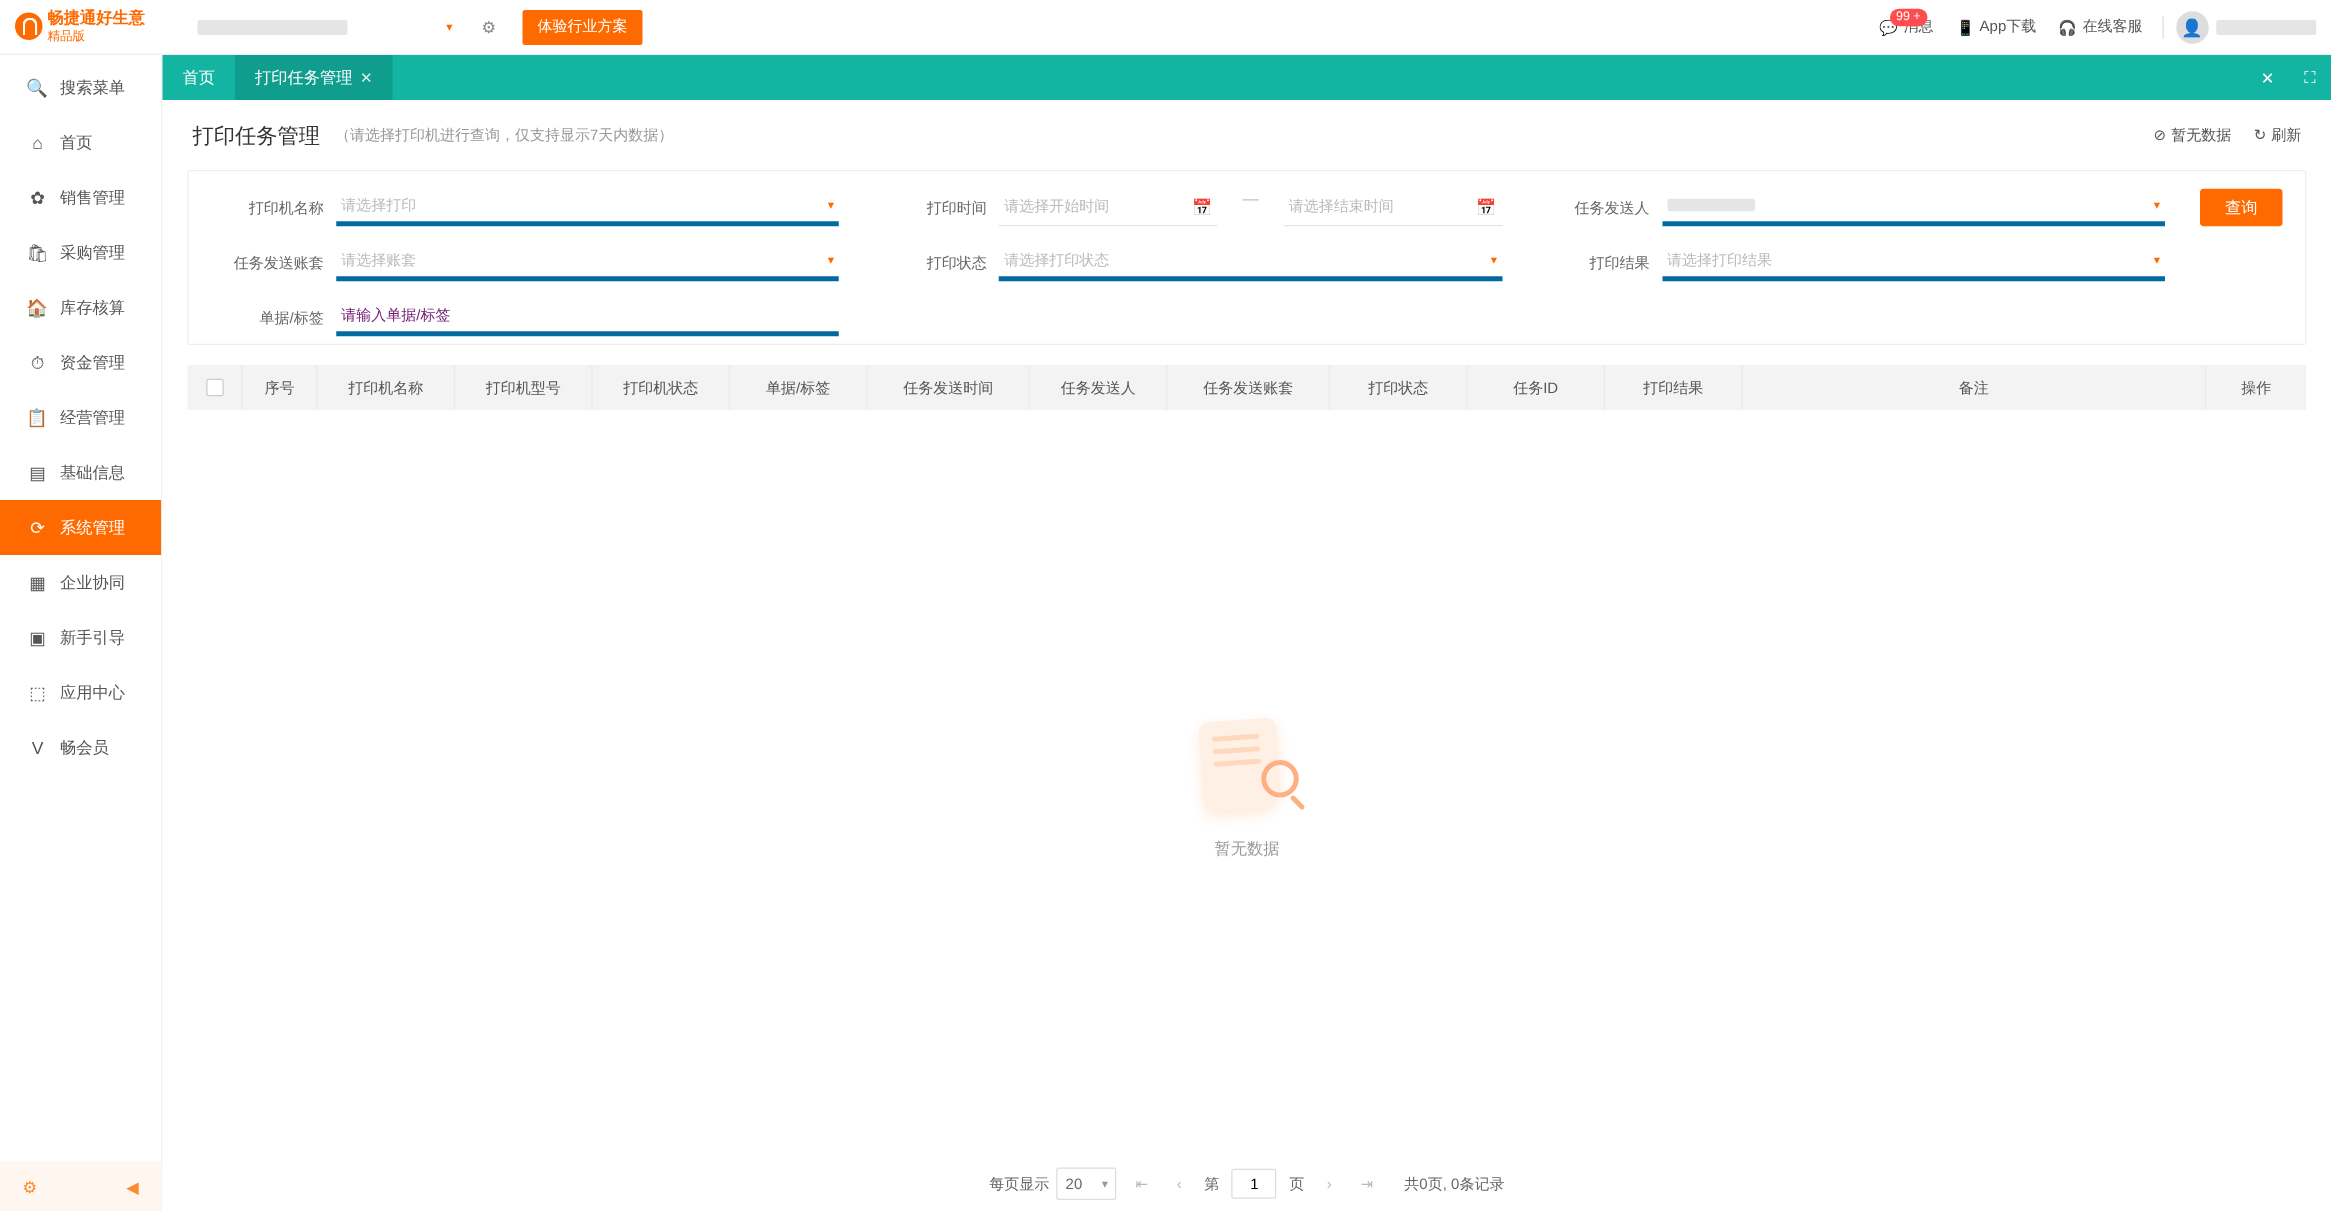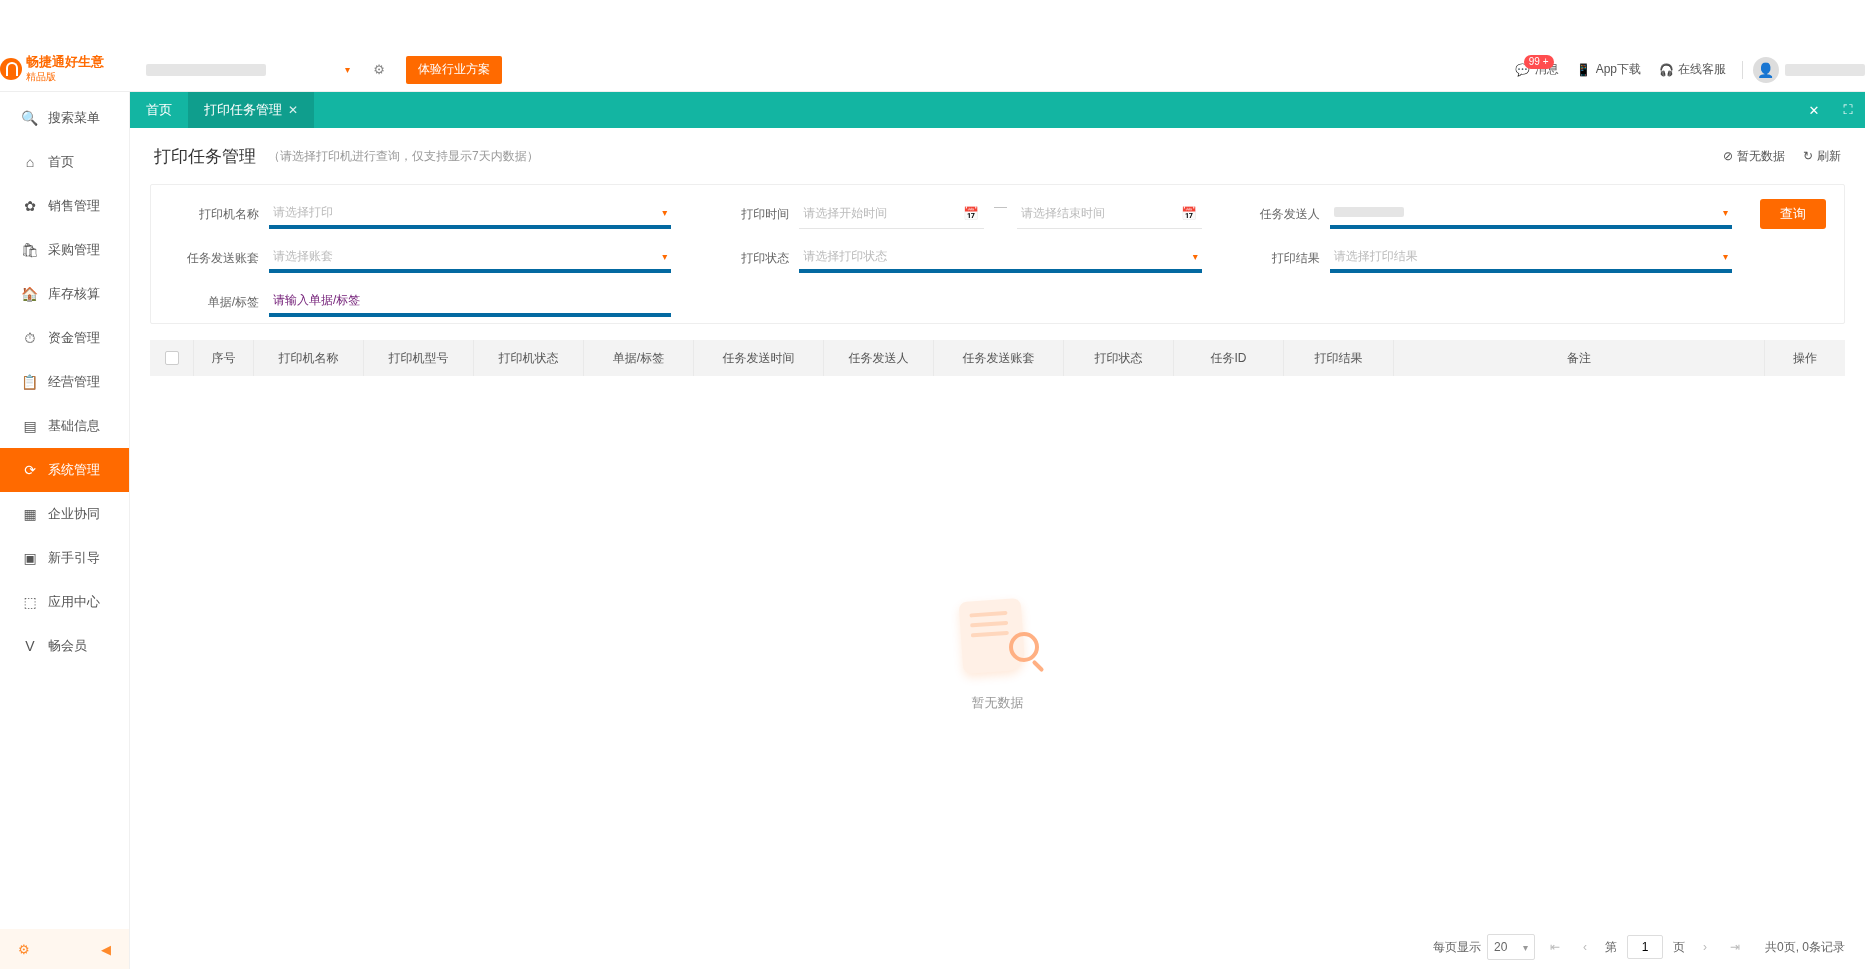--- a/index.html
+++ b/index.html
@@ -1,20 +1,20 @@
 <!DOCTYPE html>
 <html><head>
 <meta charset="utf-8">
 <style>
 * { margin: 0; padding: 0; box-sizing: border-box; }
 body { font-family: "Microsoft YaHei", -apple-system, sans-serif; font-size: 13px; color: #333; background: #fff; overflow: hidden; }
 .app { display: flex; flex-direction: column; height: 969px; width: 1865px; }
 
 
-.topbar { height: 44px; display: flex; align-items: center; padding: 0 0; border-bottom: 1px solid #eee; margin-top: 48px; }
+.topbar { height: 44px; display: flex; align-items: center; padding: 0 12px; border-bottom: 1px solid #eee; }
 .logo-box { width: 118px; display: flex; align-items: center; gap: 4px; }
 .logo-icon { width: 22px; height: 22px; border-radius: 50%; background: #ff6a00; position: relative; }
 .logo-icon::after { content: ""; position: absolute; left: 6px; top: 4px; width: 8px; height: 12px; border: 2px solid #fff; border-radius: 6px 6px 0 0; border-bottom: none; }
 .logo-text { color: #ff6a00; font-weight: 600; font-size: 13px; line-height: 1.1; }
 .logo-sub { color: #ff6a00; font-size: 10px; }
 .org-select { margin-left: 20px; width: 220px; height: 30px; display: flex; align-items: center; justify-content: space-between; padding: 0 8px; color: #999; cursor: pointer; }
 .org-select .chev { color: #ff6a00; font-size: 10px; }
 .gear-btn { margin-left: 6px; width: 30px; height: 30px; display: flex; align-items: center; justify-content: center; color: #888; cursor: pointer; }
 .industry-btn { margin-left: 12px; height: 28px; padding: 0 12px; background: #ff6a00; color: #fff; border: none; border-radius: 2px; font-size: 12px; cursor: pointer; }
 .topbar-spacer { flex: 1; }
@@ -51,21 +51,21 @@
 .page-sub { margin-left: 12px; color: #999; font-size: 12px; }
 .page-head-spacer { flex: 1; }
 .head-action { display: flex; align-items: center; gap: 4px; margin-left: 18px; color: #555; cursor: pointer; font-size: 12px; }
 
 
 .filter-card { margin: 0 20px; border: 1px solid #eee; border-radius: 2px; padding: 14px 18px 6px; display: grid; grid-template-columns: repeat(3,1fr) auto; column-gap: 28px; row-gap: 14px; align-items: center; }
 .field { display: flex; align-items: center; }
 .flabel { width: 90px; text-align: right; color: #666; font-size: 12px; margin-right: 10px; }
 .finput { flex: 1; height: 30px; border-bottom: 4px solid #0369a1; display: flex; align-items: center; justify-content: space-between; padding: 0 4px; color: #bbb; font-size: 12px; cursor: pointer; }
 .finput .chev { color: #ff6a00; font-size: 10px; }
-.date-pair { flex: 1; display: flex; align-items: flex-start; gap: 10px; }
+.date-pair { flex: 1; display: flex; align-items: flex-start; gap: 20px; }
 .date-input { flex: 1; height: 30px; border-bottom: 1px solid #e5e5e5; display: flex; align-items: center; justify-content: space-between; color: #bbb; font-size: 12px; padding: 0 4px; cursor: pointer; }
 .date-input .cal { color: #ff6a00; font-size: 13px; }
 .date-sep { color: #bbb; }
 .query-btn { height: 30px; padding: 0 20px; background: #ff6a00; color: #fff; border: none; border-radius: 3px; font-size: 13px; cursor: pointer; align-self: start; }
 .finput.textonly { color: #701a75; }
 .finput.val { color: #555; }
 
 
 .table-wrap { margin: 16px 20px 0; flex: 1; display: flex; flex-direction: column; min-height: 0; }
 .thead { height: 36px; background: #f3f3f3; display: flex; align-items: center; font-size: 12px; color: #555; }
@@ -75,21 +75,21 @@
 .chkbox { width: 14px; height: 14px; border: 1px solid #ccc; background: #fff; border-radius: 2px; }
 .tbody { flex: 1; display: flex; flex-direction: column; align-items: center; justify-content: center; gap: 14px; text-align: center; }
 .empty-img { width: 110px; height: 90px; position: relative; }
 .empty-paper { position: absolute; left: 18px; top: 10px; width: 62px; height: 72px; background: #fff0e6; border-radius: 8px 8px 18px 8px; transform: rotate(-4deg); box-shadow: 0 4px 10px rgba(255,106,0,.15); }
 .empty-paper::before { content:""; position:absolute; left:10px; top:12px; width:38px; height:4px; background:#ffd7bd; border-radius:2px; box-shadow: 0 10px 0 #ffd7bd, 0 20px 0 #ffd7bd; }
 .empty-lens { position:absolute; right:14px; bottom:18px; width:30px; height:30px; border:4px solid #ffb083; border-radius:50%; }
 .empty-lens::after { content:""; position:absolute; right:-10px; bottom:-10px; width:14px; height:4px; background:#ffb083; transform: rotate(45deg); border-radius:2px; }
 .empty-text { color: #999; font-size: 13px; }
 
 
-.pager { height: 44px; margin: 0 20px; display: flex; align-items: center; justify-content: flex-end; gap: 10px; color: #666; font-size: 12px; }
+.pager { height: 44px; margin: 0 20px; display: flex; align-items: center; justify-content: center; gap: 10px; color: #666; font-size: 12px; }
 .psize { display: flex; align-items: center; gap: 6px; }
 .psel { width: 48px; height: 26px; border: 1px solid #ddd; border-radius: 2px; display: flex; align-items: center; justify-content: space-between; padding: 0 6px; cursor: pointer; }
 .pbtn { width: 20px; height: 20px; display: flex; align-items: center; justify-content: center; color: #bbb; cursor: pointer; }
 .pinput { width: 36px; height: 24px; border: 1px solid #ddd; border-radius: 2px; text-align: center; font-size: 12px; }
 .ptotal { margin-left: 10px; }
 </style>
 </head>
 <body>
 
 <div class="app">

